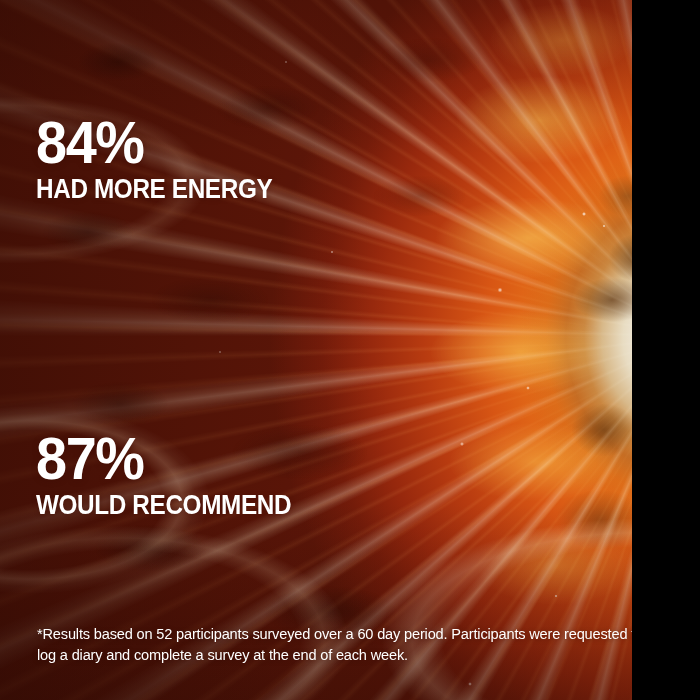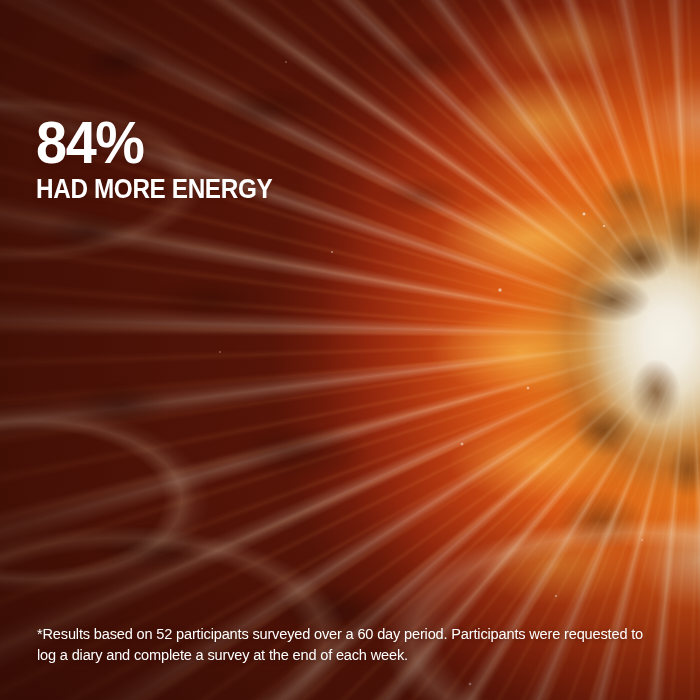--- a/index.html
+++ b/index.html
@@ -3,21 +3,21 @@
 <meta charset="utf-8">
 <title>Survey Results Infographic</title>
 <style>
   html, body {
     margin: 0;
     padding: 0;
     background: #000;
   }
   #stage {
     position: relative;
-    width: 700px;
+    width: 632px;
     height: 700px;
     overflow: hidden;
     font-family: "Liberation Sans", "DejaVu Sans", sans-serif;
     background: #55180c;
   }
 
   
   .bg-layer {
     position: absolute;
     inset: 0;
@@ -225,17 +225,21 @@
   <div class="bg-layer" id="bg-vignette"></div>
 
   <div id="content">
 
     <div class="stat-block" id="stat-1">
       <div class="stat-value">84%</div>
       <div class="stat-label">HAD MORE ENERGY</div>
     </div>
 
 
+    <div class="stat-block" id="stat-3">
+      <div class="stat-value">87%</div>
+      <div class="stat-label">WOULD RECOMMEND</div>
+    </div>
 
     <div id="footnote">*Results based on 52 participants surveyed over a 60 day period. Participants were requested to log a diary and complete a survey at the end of each week.</div>
 
   </div>
 </div>
 
 </body></html>

